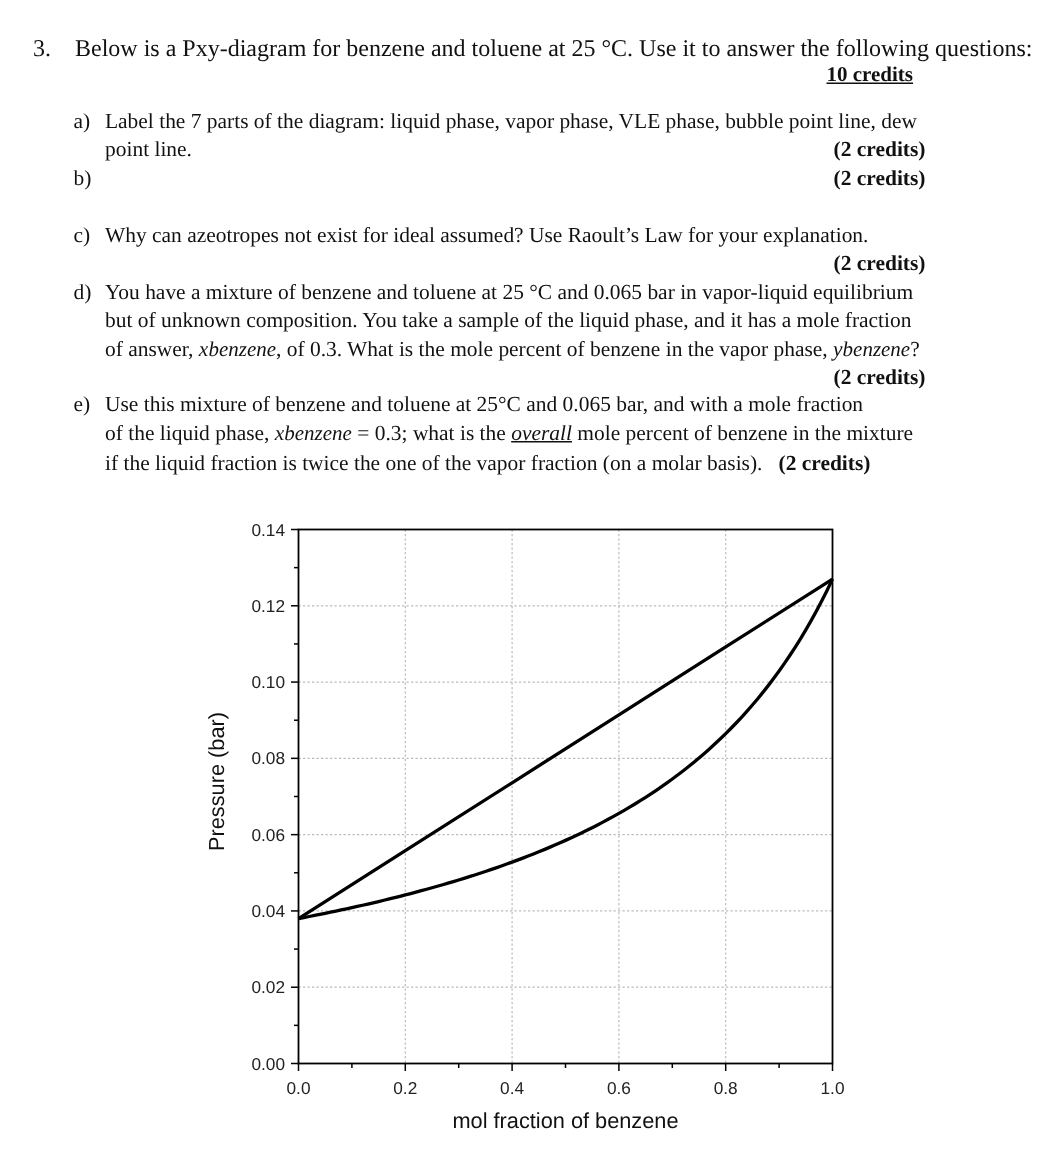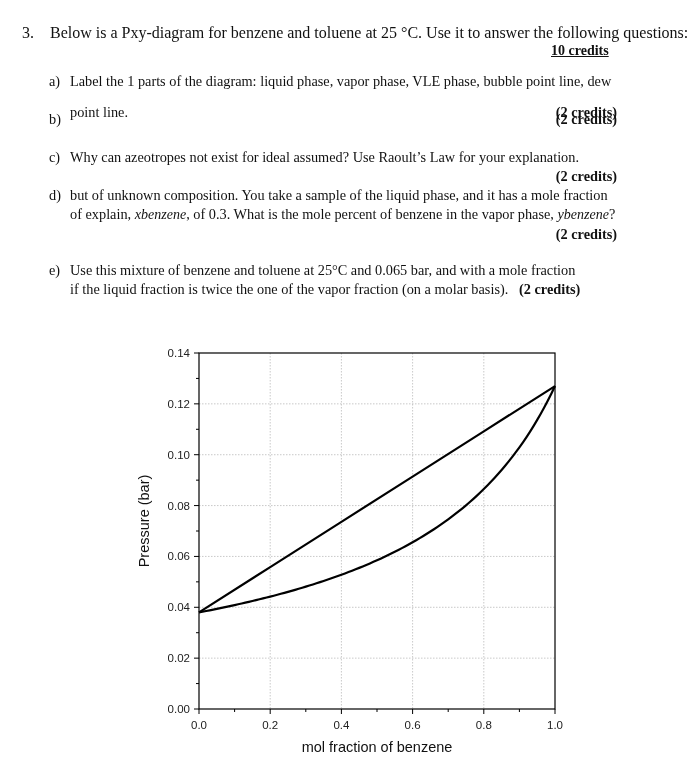--- a/index.html
+++ b/index.html
@@ -23,22 +23,22 @@
 <body>
 
 <div class="q-head">
   <span class="q-num">3.</span><span>Below is a Pxy-diagram for benzene and toluene at 25 °C. Use it to answer the following questions:</span>
 </div>
 <div class="credits-total">10 credits</div>
 
 <div class="item" style="top:72px;">
   <span class="lbl">a)</span>
   <div class="body">
-    <div class="nowrap">Label the 1 parts of the diagram: liquid phase, vapor phase, VLE phase, bubble point line, dew</div>
-    <div style="position:relative;margin-top:12px;">
+    <div class="nowrap">Label the 7 parts of the diagram: liquid phase, vapor phase, VLE phase, bubble point line, dew</div>
+    <div style="position:relative;">
       <span>point line.</span>
       <span class="cr" style="position:absolute; right:30px; top:0;">(2 credits)</span>
     </div>
   </div>
 </div>
 
 <div class="item" style="top:110px;">
   <span class="lbl">b)</span>
   <div class="body">
     <div class="cr-right">(2 credits)</div>
@@ -49,30 +49,32 @@
   <span class="lbl">c)</span>
   <div class="body">
     <div class="nowrap">Why can azeotropes not exist for ideal assumed? Use Raoult’s Law for your explanation.</div>
     <div class="cr-right">(2 credits)</div>
   </div>
 </div>
 
 <div class="item" style="top:186px;">
   <span class="lbl">d)</span>
   <div class="body">
+    <div class="nowrap">You have a mixture of benzene and toluene at 25 °C and 0.065 bar in vapor-liquid equilibrium</div>
     <div class="nowrap">but of unknown composition. You take a sample of the liquid phase, and it has a mole fraction</div>
-    <div class="nowrap"><span>of explain, </span><i>x</i><span class="sub">benzene</span><span>, of 0.3. What is the mole percent of benzene in the vapor phase, </span><i>y</i><span class="sub">benzene</span><span>?</span></div>
+    <div class="nowrap"><span>of answer, </span><i>x</i><span class="sub">benzene</span><span>, of 0.3. What is the mole percent of benzene in the vapor phase, </span><i>y</i><span class="sub">benzene</span><span>?</span></div>
     <div class="cr-right">(2 credits)</div>
   </div>
 </div>
 
 <div class="item" style="top:261px;">
   <span class="lbl">e)</span>
   <div class="body">
     <div class="nowrap">Use this mixture of benzene and toluene at 25°C and 0.065 bar, and with a mole fraction</div>
+    <div class="nowrap"><span>of the liquid phase, </span><i>x</i><span class="sub">benzene</span><span> = 0.3; what is the </span><span class="ul-it">overall</span><span> mole percent of benzene in the mixture</span></div>
     <div class="nowrap"><span>if the liquid fraction is twice the one of the vapor fraction (on a molar basis).</span>&nbsp;&nbsp;&nbsp;<span class="cr">(2 credits)</span></div>
   </div>
 </div>
 
 <svg id="chart" width="692" height="768" viewBox="0 0 692 768" style="position:absolute; left:0; top:0;" xmlns="http://www.w3.org/2000/svg">
   <g id="grid">
       <line x1="270.2" y1="353" x2="270.2" y2="709" stroke="#bbb" stroke-width="0.8" stroke-dasharray="1.5,1.5"></line>
       <line x1="341.4" y1="353" x2="341.4" y2="709" stroke="#bbb" stroke-width="0.8" stroke-dasharray="1.5,1.5"></line>
       <line x1="412.6" y1="353" x2="412.6" y2="709" stroke="#bbb" stroke-width="0.8" stroke-dasharray="1.5,1.5"></line>
       <line x1="483.8" y1="353" x2="483.8" y2="709" stroke="#bbb" stroke-width="0.8" stroke-dasharray="1.5,1.5"></line>

